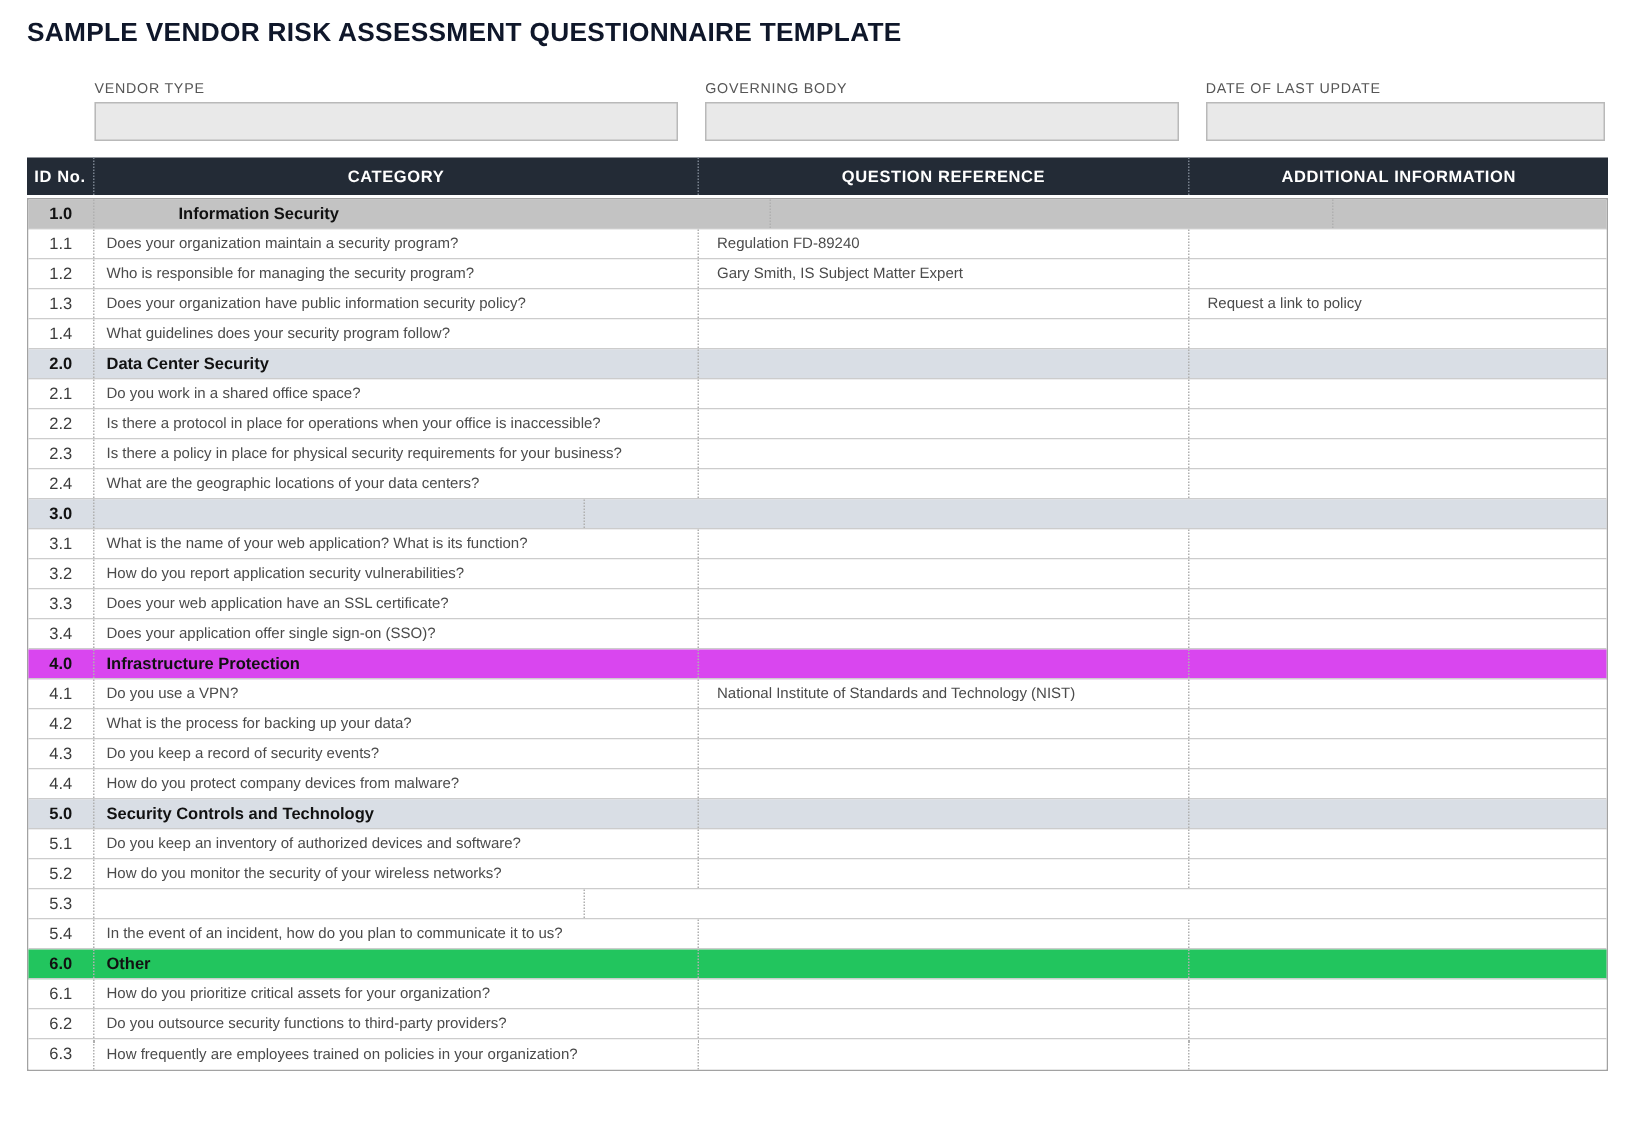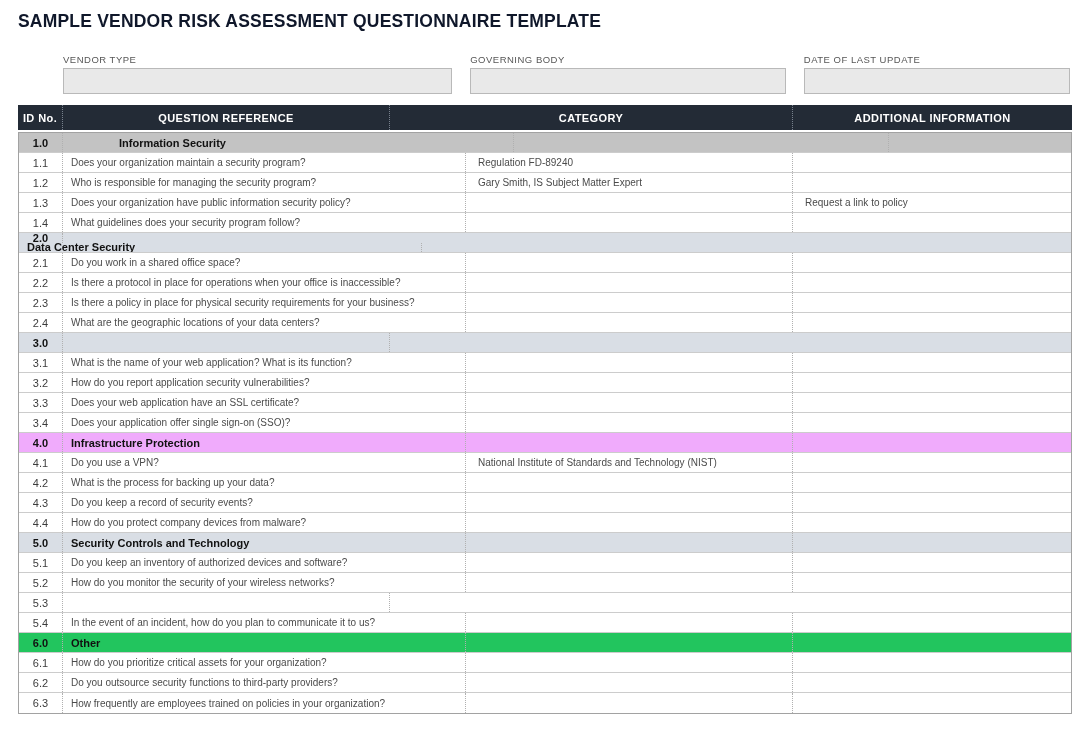--- a/index.html
+++ b/index.html
@@ -67,22 +67,22 @@
     </div>
     <div class="field-group f2">
       <div class="field-label">DATE OF LAST UPDATE</div>
       <input class="field-box" type="text" value="" style="background: rgb(233, 233, 233);">
     </div>
   </div>
 
   <div class="vtable">
     <div class="thead" style="background: rgb(35, 43, 54);">
       <div class="h-cell h-id" style="color: rgb(255, 255, 255);">ID No.</div>
+      <div class="h-cell h-cat" style="color: rgb(255, 255, 255);">CATEGORY</div>
       <div class="h-cell h-ref" style="color: rgb(255, 255, 255);">QUESTION REFERENCE</div>
-      <div class="h-cell h-cat" style="color: rgb(255, 255, 255);">CATEGORY</div>
       <div class="h-cell h-add" style="color: rgb(255, 255, 255);">ADDITIONAL INFORMATION</div>
     </div>
     <div class="head-gap"></div>
     <div class="tbody">
         <div class="row section-row" style="background: rgb(195, 195, 195); gap: 48px;">
           <div class="cell c-id">1.0</div>
           <div class="cell c-cat">Information Security</div>
           <div class="cell c-ref"></div>
           <div class="cell c-add"></div>
         </div>
@@ -103,21 +103,21 @@
           <div class="cell c-cat">Does your organization have public information security policy?</div>
           <div class="cell c-ref"></div>
           <div class="cell c-add">Request a link to policy</div>
         </div>
         <div class="row question-row">
           <div class="cell c-id">1.4</div>
           <div class="cell c-cat">What guidelines does your security program follow?</div>
           <div class="cell c-ref"></div>
           <div class="cell c-add"></div>
         </div>
-        <div class="row section-row" style="background: rgb(217, 222, 229); flex-direction: column;">
+        <div class="row section-row" style="background: rgb(217, 222, 229);">
           <div class="cell c-id">2.0</div>
           <div class="cell c-cat">Data Center Security</div>
           <div class="cell c-ref"></div>
           <div class="cell c-add"></div>
         </div>
         <div class="row question-row">
           <div class="cell c-id">2.1</div>
           <div class="cell c-cat">Do you work in a shared office space?</div>
           <div class="cell c-ref"></div>
           <div class="cell c-add"></div>
@@ -162,21 +162,21 @@
           <div class="cell c-cat">Does your web application have an SSL certificate?</div>
           <div class="cell c-ref"></div>
           <div class="cell c-add"></div>
         </div>
         <div class="row question-row">
           <div class="cell c-id">3.4</div>
           <div class="cell c-cat">Does your application offer single sign-on (SSO)?</div>
           <div class="cell c-ref"></div>
           <div class="cell c-add"></div>
         </div>
-        <div class="row section-row" style="background: #f0abfc;">
+        <div class="row section-row" style="background: #d946ef;">
           <div class="cell c-id">4.0</div>
           <div class="cell c-cat">Infrastructure Protection</div>
           <div class="cell c-ref"></div>
           <div class="cell c-add"></div>
         </div>
         <div class="row question-row">
           <div class="cell c-id">4.1</div>
           <div class="cell c-cat">Do you use a VPN?</div>
           <div class="cell c-ref">National Institute of Standards and Technology (NIST)</div>
           <div class="cell c-add"></div>

